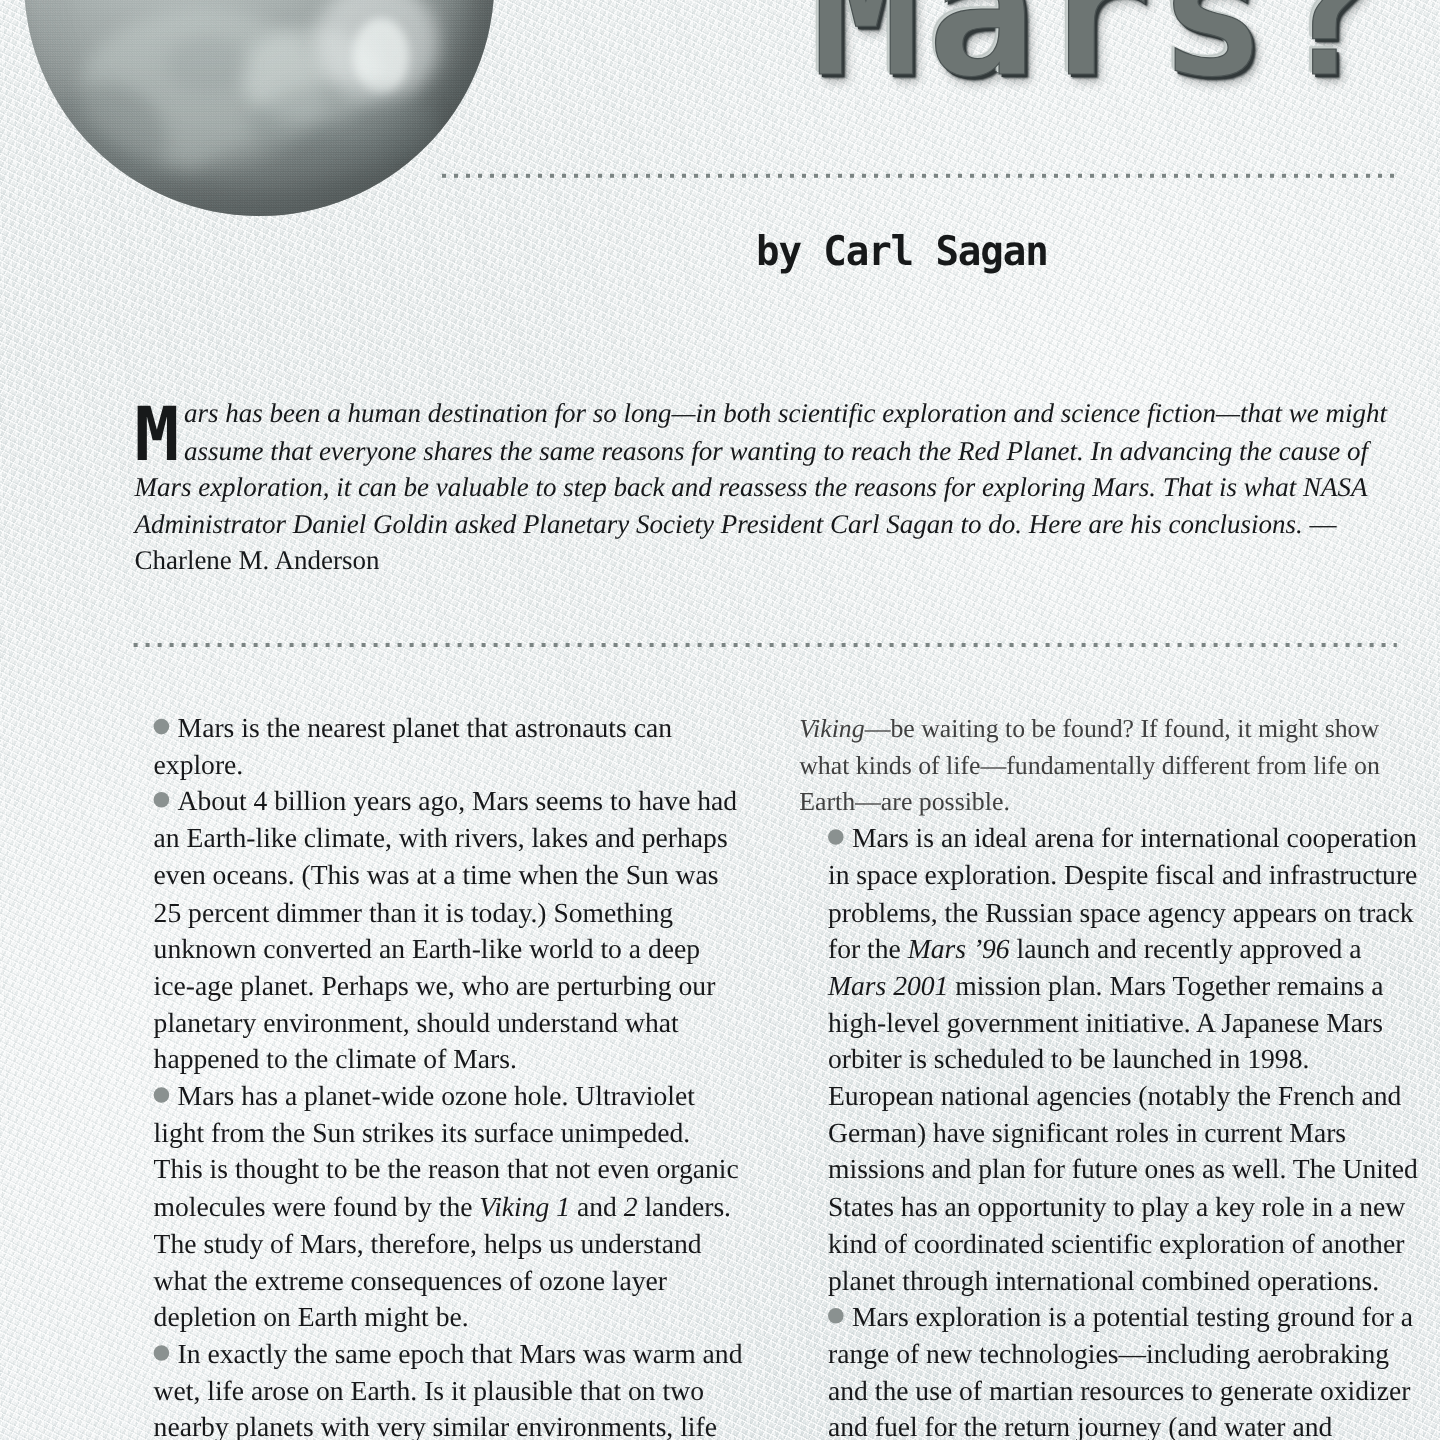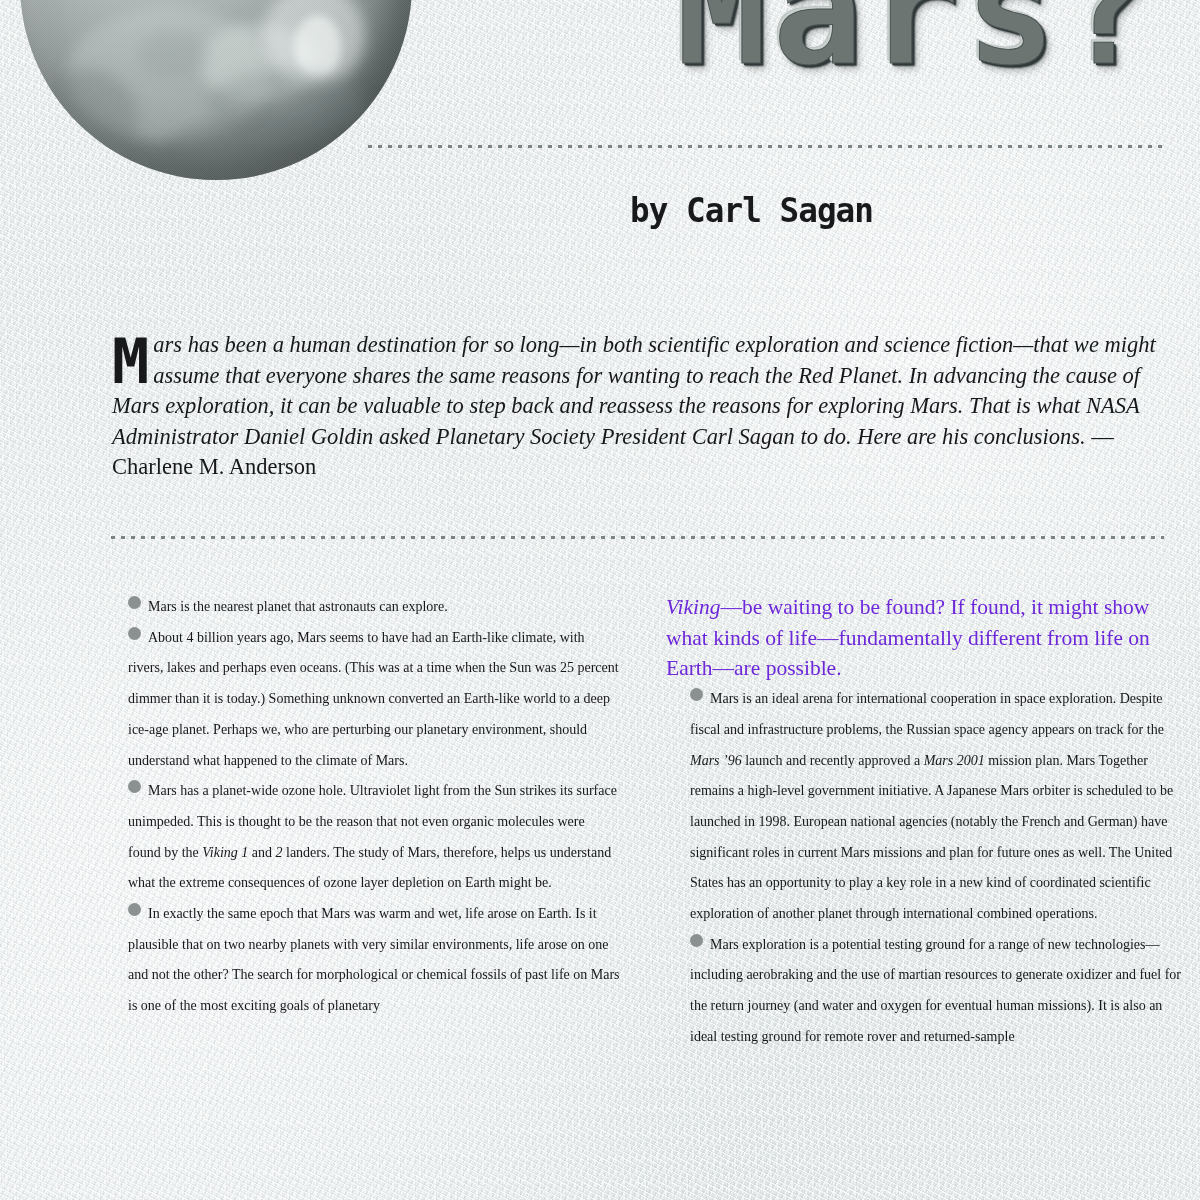--- a/index.html
+++ b/index.html
@@ -98,32 +98,32 @@
   }
   #intro .roman{font-style:normal;}
 
   
   #cols{
     position:absolute;left:104px;top:592px;width:1078px;height:612px;z-index:4;
     display:flex;gap:46px;overflow:hidden;
   }
   .col{width:516px;overflow:hidden;}
   .bullet-p{
-    font-size:14px;line-height:30.7px;
+    font-size:23px;line-height:30.7px;
     margin:0;text-indent:0;color:#17181a;
     font-family:"Liberation Serif", serif;
     padding-left:24px;
   }
   .bullet-p em{}
   .bul{
     display:inline-block;width:13px;height:13px;border-radius:50%;
     background:#8a9190;margin-right:7px;vertical-align:2px;
   }
   .cont-p{
-    font-size:21.5px;line-height:30.7px;margin:0;color:#6d28d9;
+    font-size:21.5px;line-height:30.7px;margin:0;color:#404040;
     font-family:"Liberation Serif", serif;
   }
 </style>
 </head>
 <body>
 
 <div id="paper"></div>
 <div id="grain"></div>
 
 <div id="mars-wrap">

